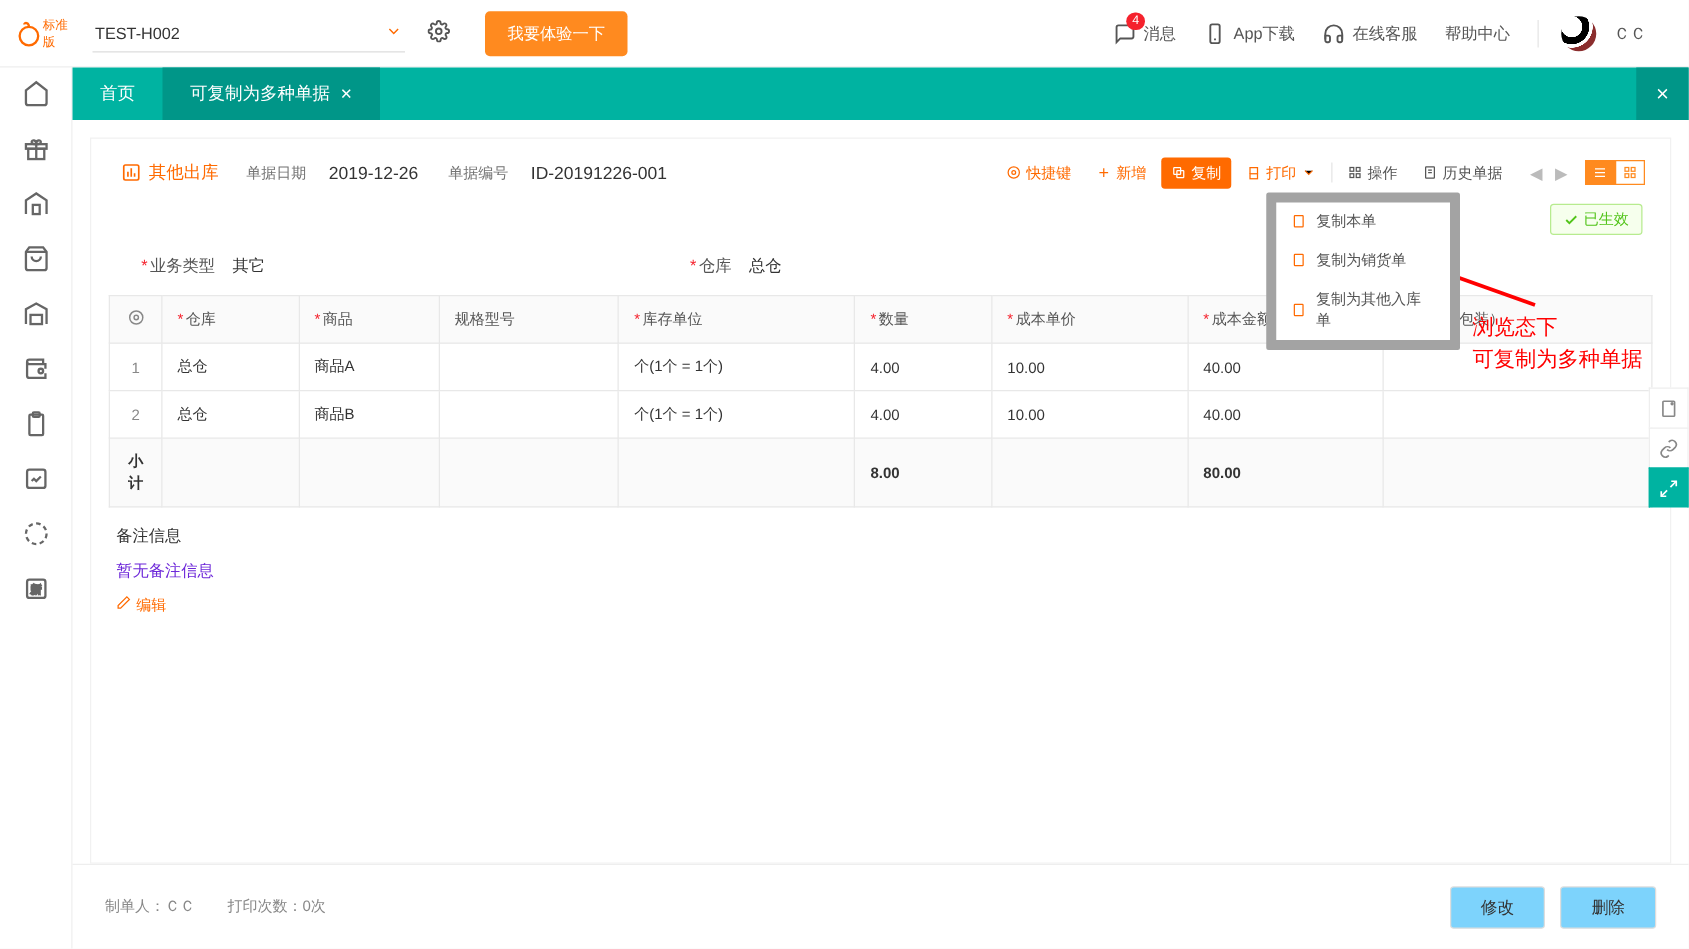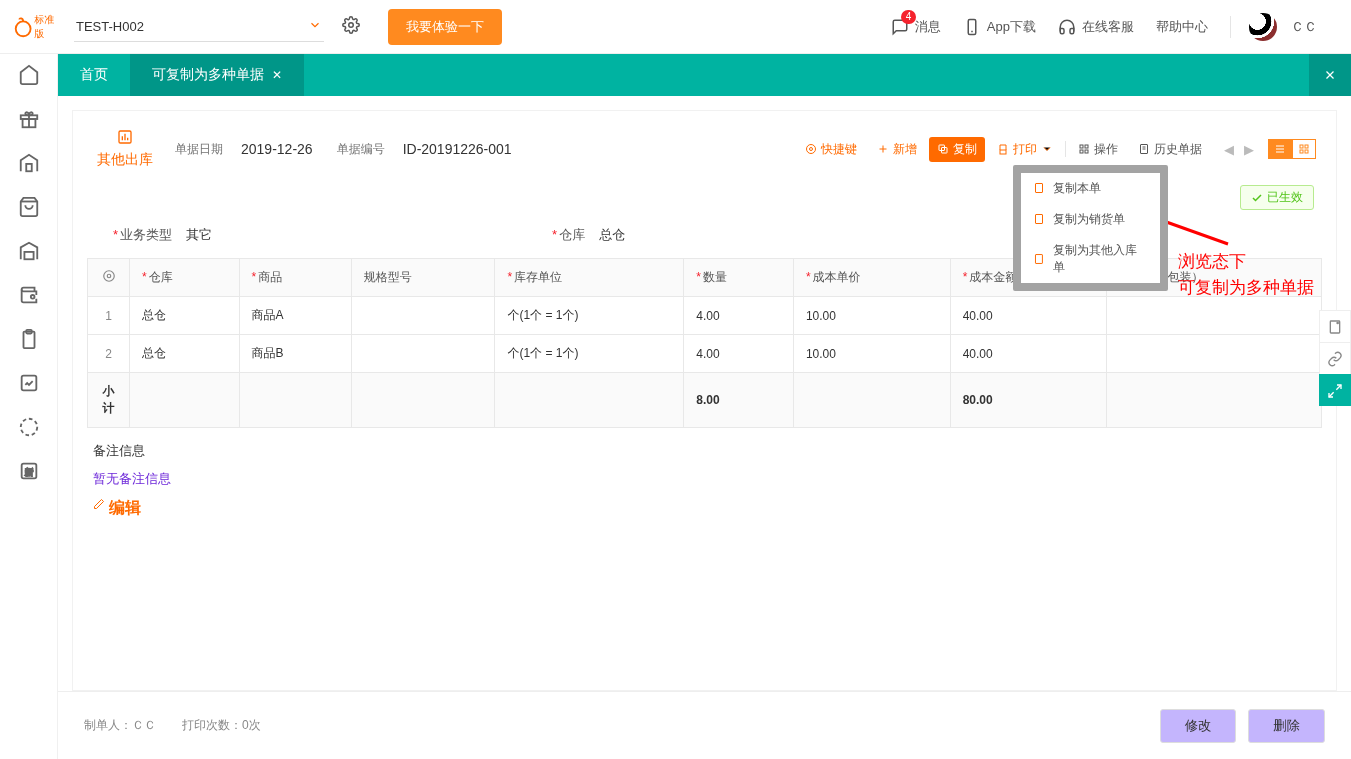--- a/index.html
+++ b/index.html
@@ -35,21 +35,21 @@
 .tab .close-x { margin-left: 8px; font-size: 12px; }
 .tabs-spacer { flex: 1; }
 .tabs-close { width: 42px; display: flex; align-items: center; justify-content: center; background: #009688; cursor: pointer; }
 
 
 .content-wrap { flex: 1; padding: 14px 14px 0 14px; overflow: hidden; display: flex; flex-direction: column; }
 .card { background: #fff; border: 1px solid #f1f1f1; flex: 1; display: flex; flex-direction: column; min-height: 0; }
 
 
 .doc-header { display: flex; align-items: center; padding: 12px 20px 0 20px; gap: 18px; }
-.doc-tab { display: flex; align-items: center; gap: 6px; color: #ff6a00; font-weight: 500; font-size: 14px; padding: 6px 4px; flex-direction: column; }
+.doc-tab { display: flex; align-items: center; gap: 6px; color: #ff6a00; font-weight: 500; font-size: 14px; padding: 6px 4px; }
 .doc-tab svg { width: 16px; height: 16px; }
 .doc-meta-lbl { color: #737373; font-size: 12px; }
 .doc-meta-val { color: #333; font-size: 14px; margin-right: 6px; }
 .doc-actions { margin-left: auto; display: flex; align-items: center; gap: 4px; position: relative; }
 .da-btn { display: flex; align-items: center; gap: 4px; padding: 4px 8px; cursor: pointer; color: #555; font-size: 12px; border-radius: 3px; }
 .da-btn.orange { color: #ff6a00; }
 .da-btn.active { background: #ff6a00; color: #fff; }
 .da-btn svg { width: 12px; height: 12px; }
 .da-sep { width: 1px; height: 16px; background: #e5e5e5; }
 .view-toggle { display: flex; gap: 0; margin-left: 6px; }
@@ -83,38 +83,38 @@
 th { background: #fafafa; color: #555; font-weight: normal; }
 thead th.gear-th { width: 42px; text-align: center; }
 tbody tr td.idx { text-align: center; color: #888; width: 42px; }
 tfoot td { font-weight: bold; background: #fafafa; }
 tfoot td.sub-lbl { text-align: center; }
 
 
 .remarks { padding: 14px 20px; }
 .remarks-title { color: #333; margin-bottom: 10px; }
 .remarks-empty { color: #6d28d9; margin-bottom: 10px; }
-.edit-link { color: #ff6a00; display: flex; align-items: flex-start; gap: 4px; cursor: pointer; font-size: 16px; font-weight: bold; }
+.edit-link { color: #ff6a00; display: flex; align-items: flex-start; gap: 4px; cursor: pointer; font-size: 12px; }
 .edit-link svg { width: 12px; height: 12px; }
 
 
 .anno { position: absolute; pointer-events: none; }
 .anno-text { color: #ff0000; font-size: 17px; line-height: 1.5; }
 .arrow-svg { position: absolute; }
 
 
 .right-tools { width: 32px; position: absolute; right: 0; top: 256px; display: flex; flex-direction: column; }
 .rt-btn { width: 32px; height: 32px; display: flex; align-items: center; justify-content: center; background: #fff; border: 1px solid #eee; border-bottom: none; color: #888; cursor: pointer; }
 .rt-btn:last-child { background: #00b3a1; color: #fff; border-color: #00b3a1; }
 
 
 .footer { height: 68px; border-top: 1px solid #eee; display: flex; align-items: center; padding: 0 26px; }
 .footer-meta { color: #888; font-size: 12px; margin-right: 26px; }
 .footer-spacer { flex: 1; }
-.f-btn { border: 1px solid #ddd; background: #c4b5fd; padding: 7px 24px; border-radius: 3px; margin-left: 12px; cursor: pointer; color: #333; }
+.f-btn { border: 1px solid #ddd; background: #7dd3fc; padding: 7px 24px; border-radius: 3px; margin-left: 12px; cursor: pointer; color: #333; }
 </style>
 </head>
 <body>
 
 <div class="app">
 
   <div class="topbar">
     <div class="logo-col">
       <svg viewBox="0 0 24 24" fill="none" stroke="currentColor" stroke-width="2">
           <circle cx="12" cy="14" r="8"></circle>

